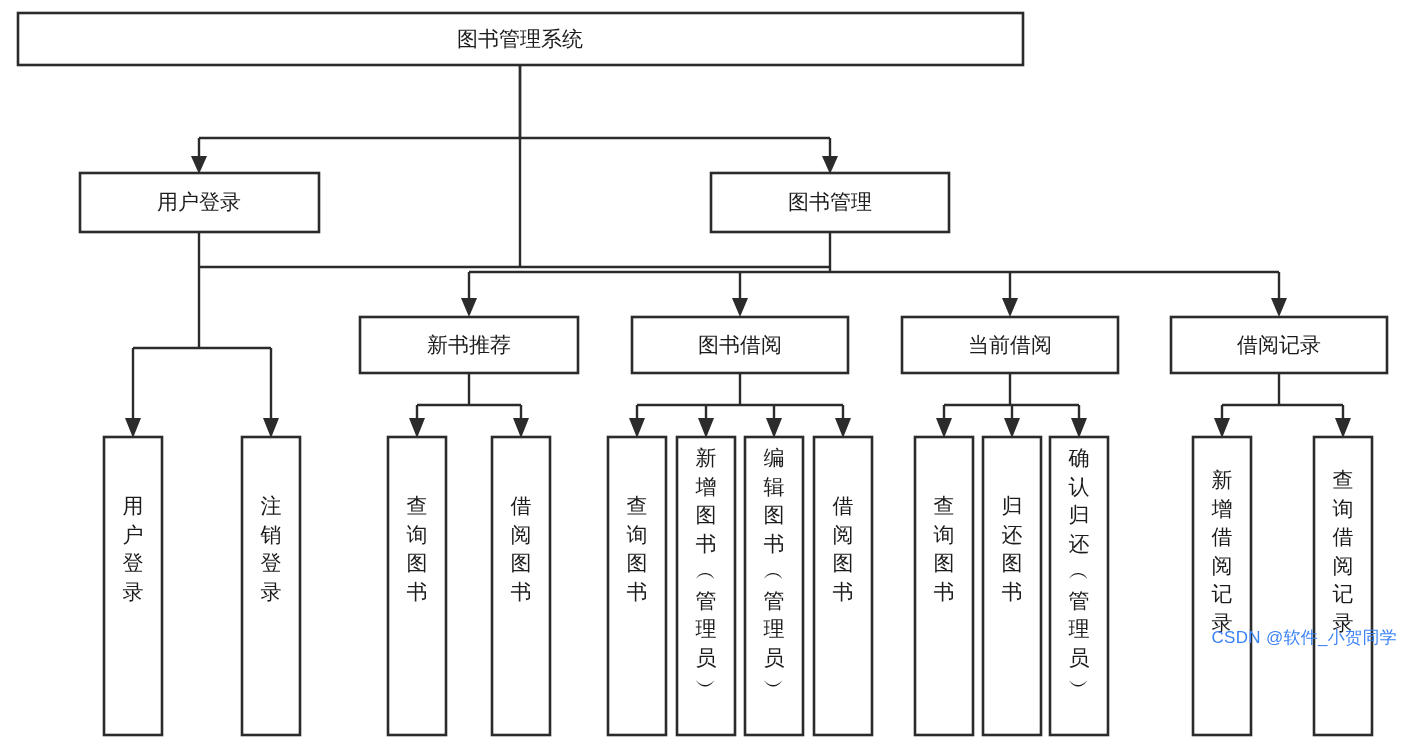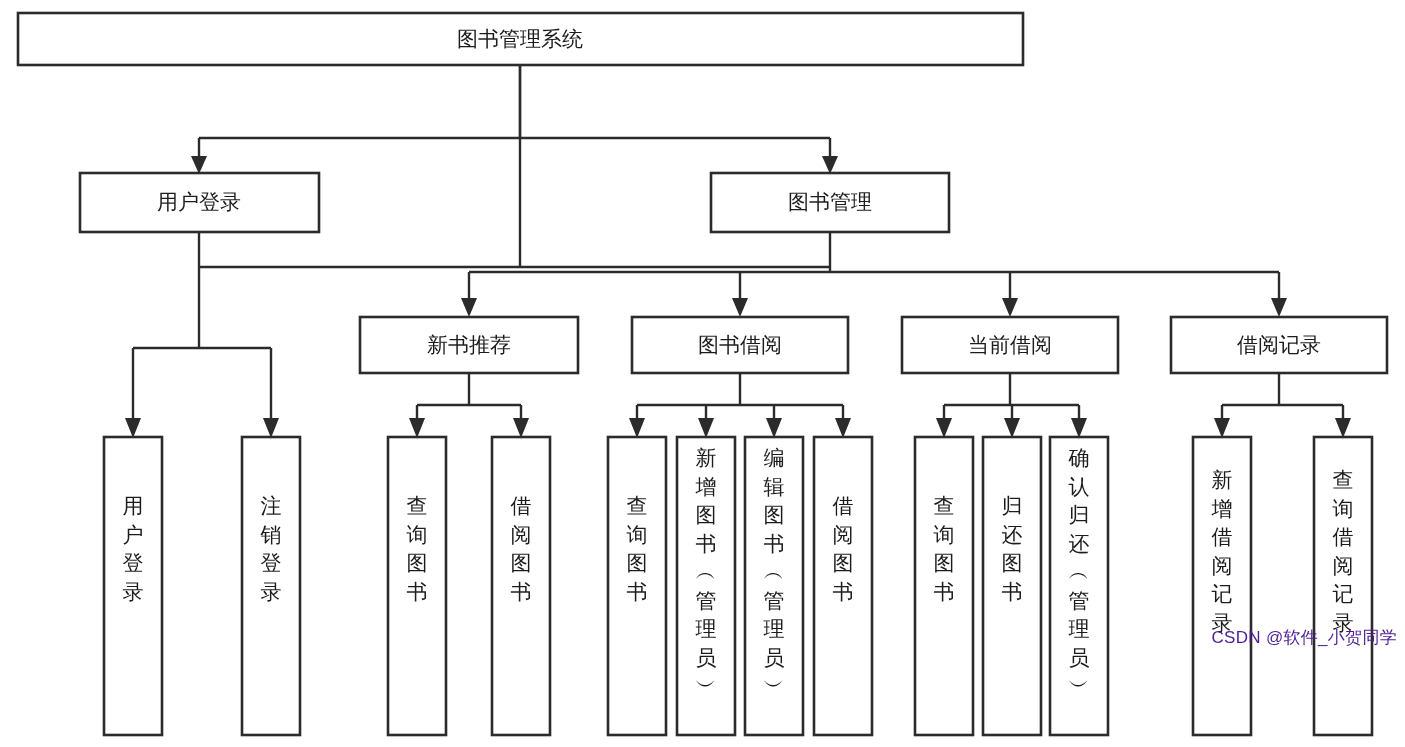--- a/index.html
+++ b/index.html
@@ -55,21 +55,21 @@
     fill: #1c1c1c;
     font-size: 21px;
     text-anchor: middle;
   }
   .watermark {
     position: absolute;
     right: 8px;
     bottom: 2px;
     font-family: "Liberation Sans", "DejaVu Sans", sans-serif;
     font-size: 17px;
-    color: #4c1d95;
+    color: #3b82f6;
     letter-spacing: 0.3px;
     white-space: nowrap;
     user-select: none;
   }
 </style>
 </head>
 <body>
 
 <div id="diagram-root">
 

